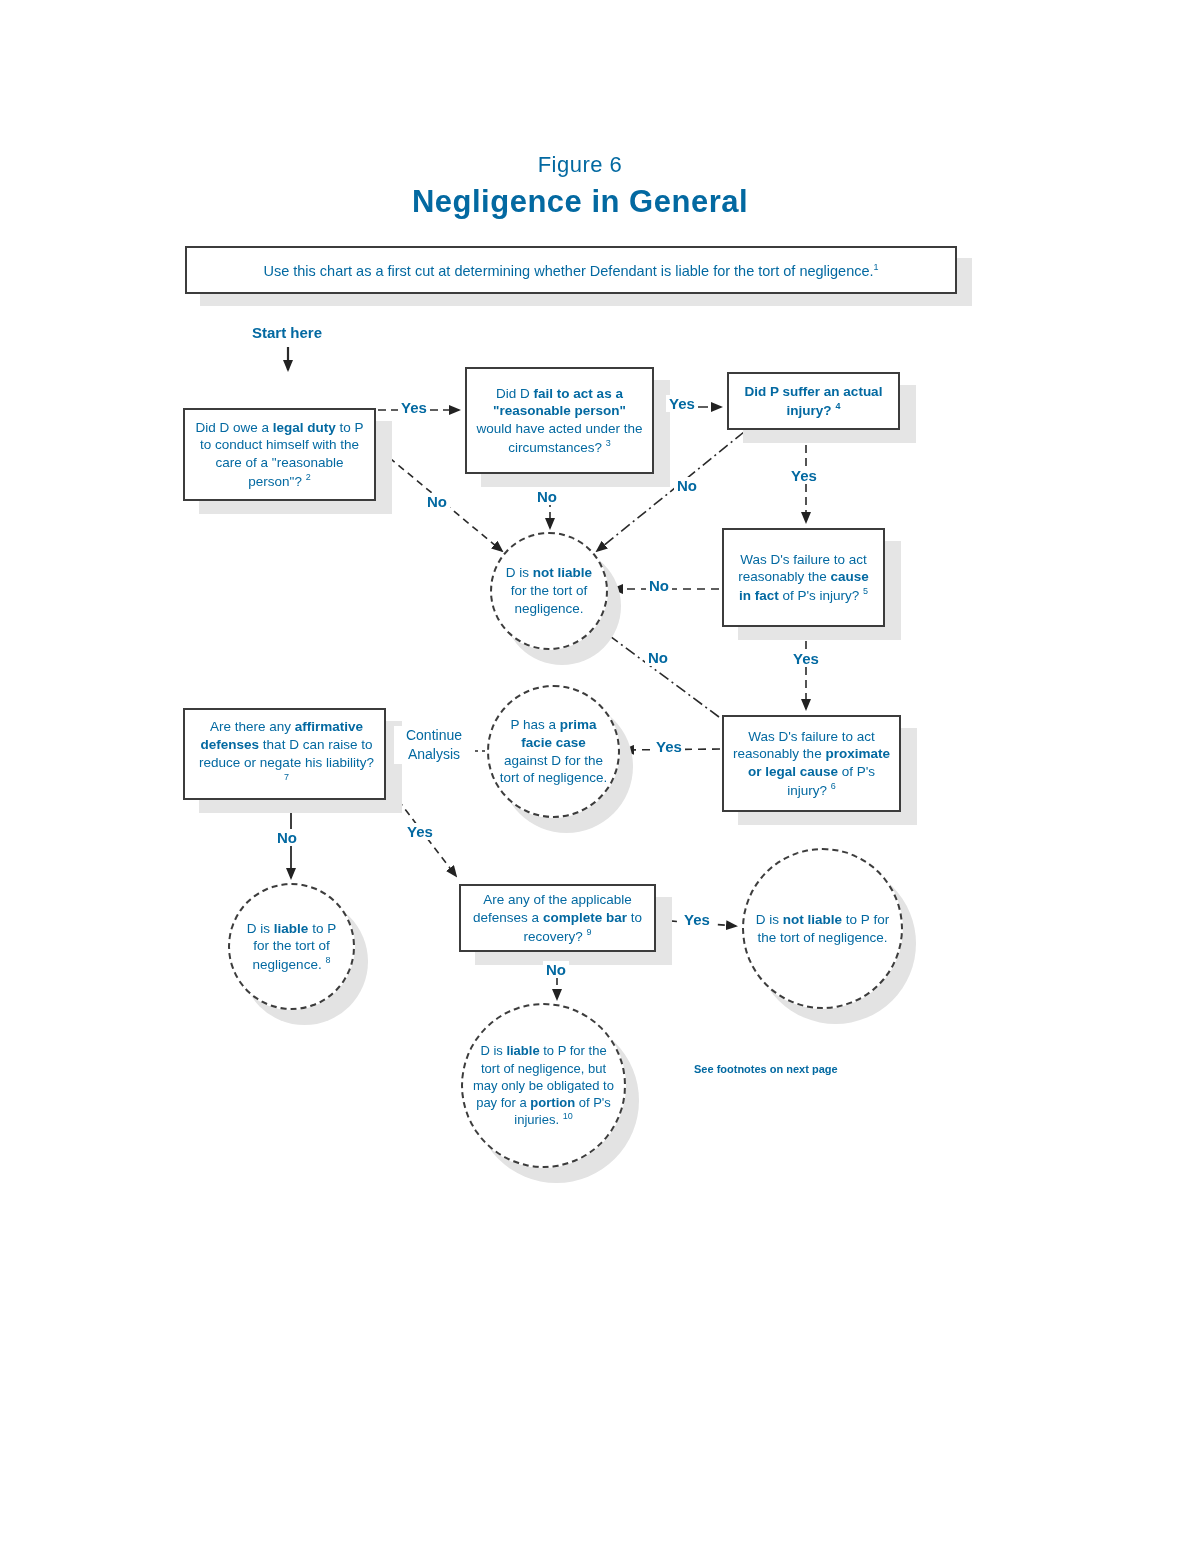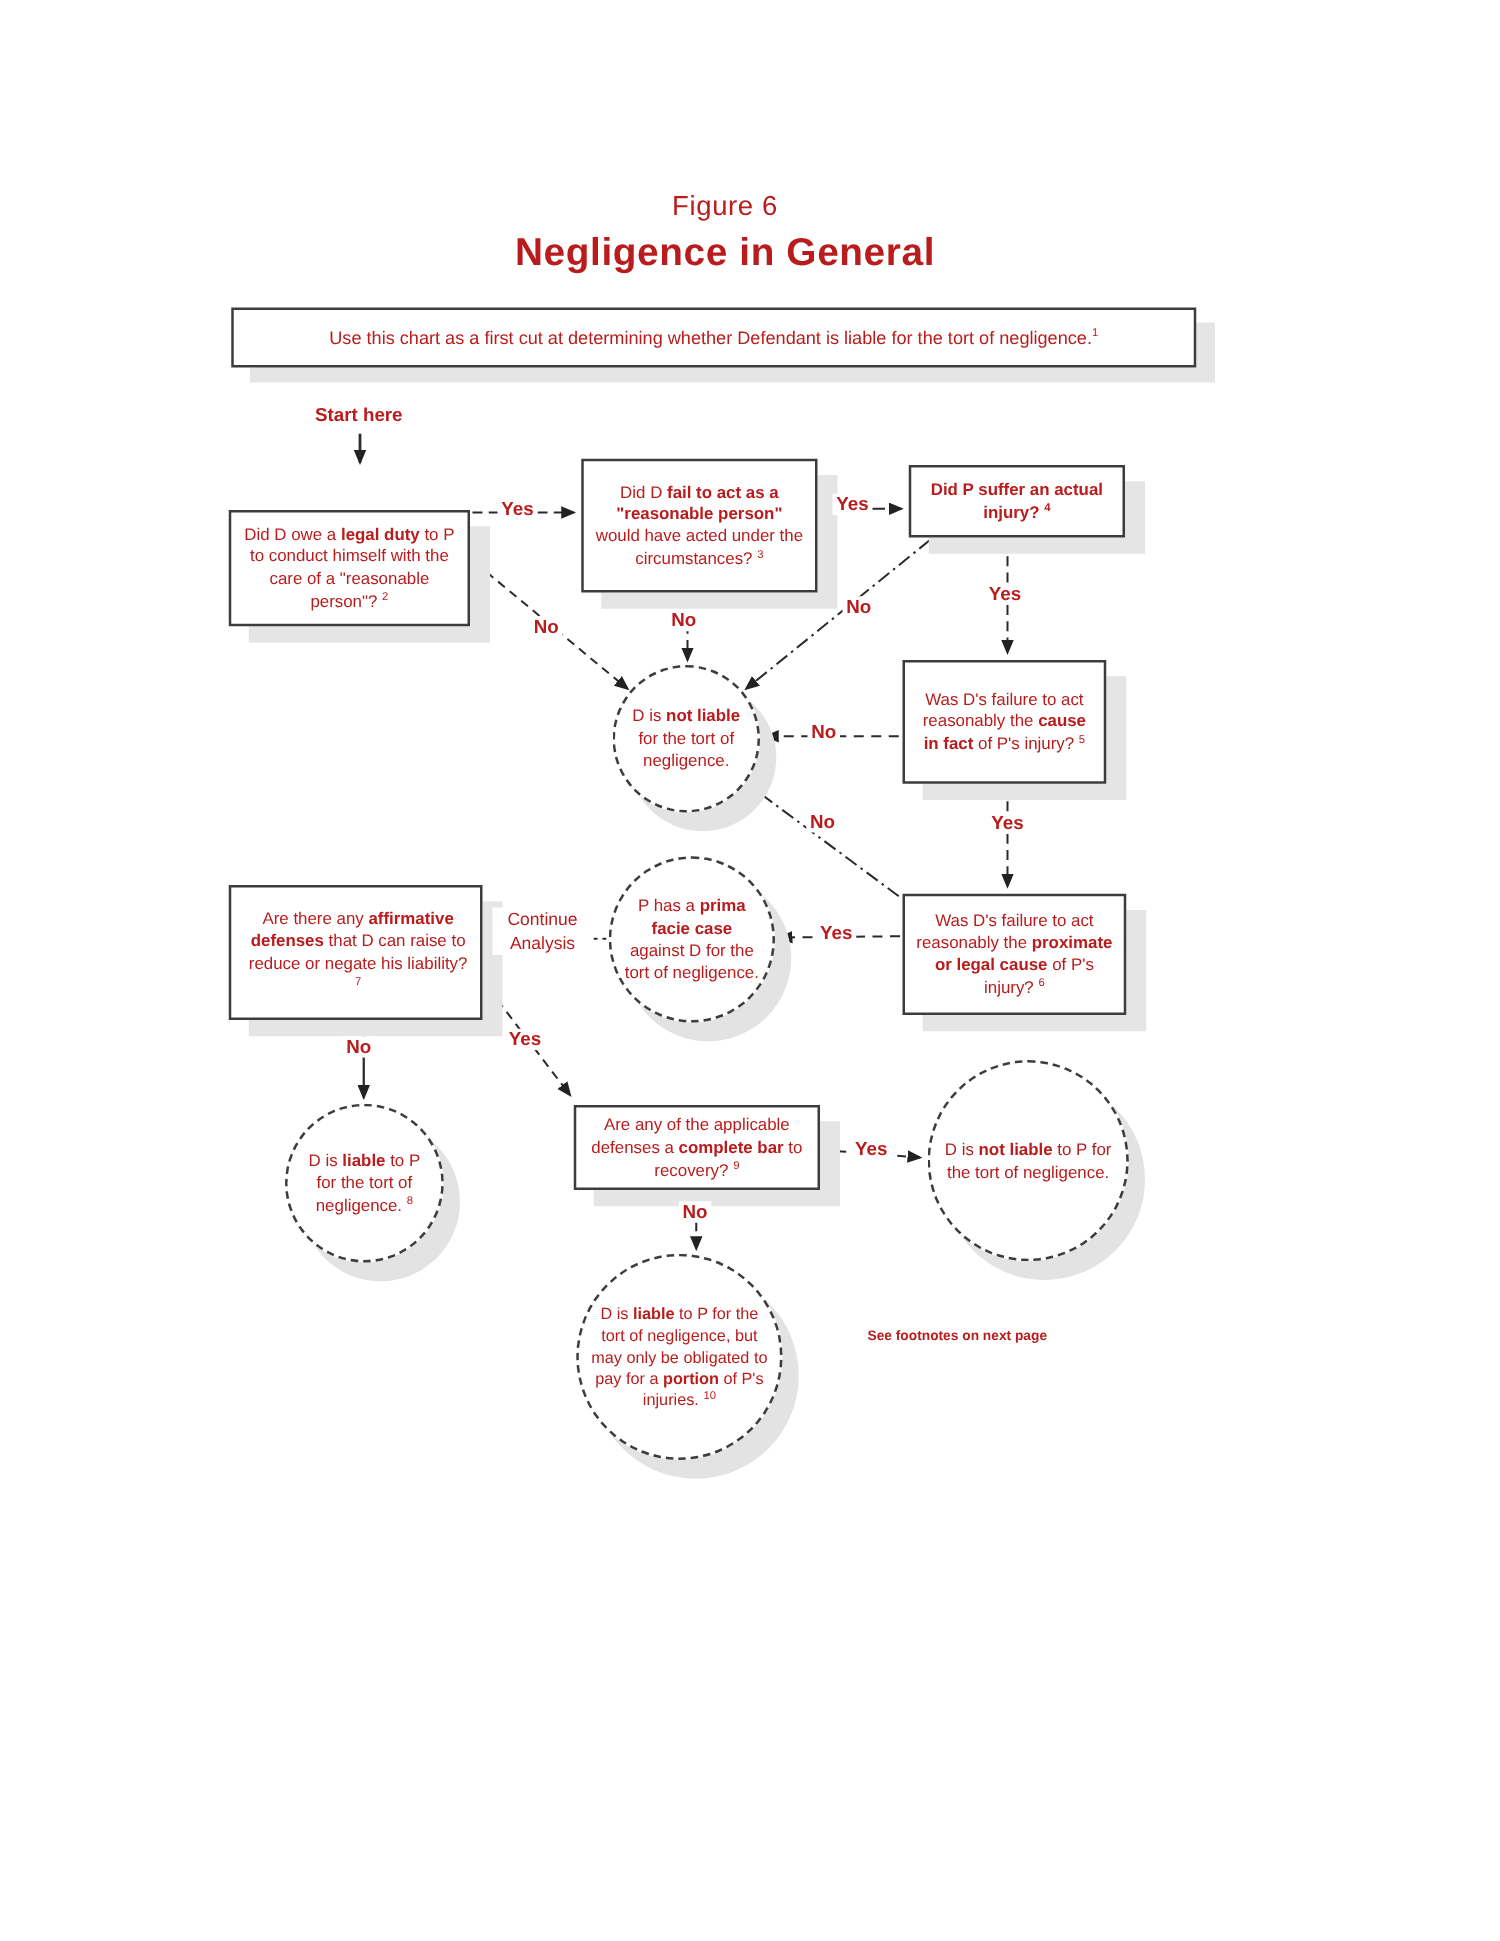--- a/index.html
+++ b/index.html
@@ -1,18 +1,18 @@
 <!DOCTYPE html>
 <html><head>
 <meta charset="utf-8">
 <style>
   html,body{margin:0;padding:0;background:#ffffff;}
   #canvas{
     position:relative;width:1200px;height:1553px;background:#ffffff;
-    font-family:"Liberation Sans", sans-serif;color:#b91c1c;overflow:hidden;
+    font-family:"Liberation Sans", sans-serif;color:#0369a1;overflow:hidden;
   }
   .title-block{position:absolute;left:0;top:152px;width:1160px;text-align:center;}
   .figure-label{font-size:22px;letter-spacing:.5px;}
   .main-heading{font-size:31px;font-weight:bold;margin-top:6px;letter-spacing:.5px;}
   .intro-box{
     position:absolute;left:185px;top:246px;width:752px;height:44px;
     border:2px solid #3c3c3c;background:#fff;
     box-shadow:15px 12px 0 #e5e5e5;
     display:flex;align-items:center;justify-content:center;
     font-size:14.5px;text-align:center;padding:0 8px;
@@ -28,21 +28,21 @@
     position:absolute;border:2px dashed #3c3c3c;border-radius:50%;background:#fff;
     box-shadow:13px 15px 0 #e3e3e3;
     display:flex;align-items:center;justify-content:center;
     text-align:center;font-size:13.5px;line-height:1.32;padding:10px;box-sizing:border-box;
   }
   #node-duty{left:183px;top:377px;width:193px;height:93px;margin-top:31px;}
   #node-breach{left:465px;top:367px;width:189px;height:107px;}
   #node-injury{left:727px;top:372px;width:173px;height:58px;font-weight:bold;justify-content:center;}
   #node-notliable-mid{left:490px;top:532px;width:118px;height:118px;}
   #node-causefact{left:722px;top:528px;width:163px;height:99px;text-align:center;}
-  #node-affirm{left:183px;top:708px;width:203px;height:108px;padding-left:12px;}
+  #node-affirm{left:183px;top:708px;width:203px;height:92px;padding-left:12px;}
   #node-primafacie{left:487px;top:685px;width:133px;height:133px;}
   #node-proximate{left:722px;top:715px;width:179px;height:97px;}
   #node-liable{left:228px;top:883px;width:127px;height:127px;}
   #node-completebar{left:459px;top:884px;width:197px;height:68px;}
   #node-notliable-right{left:742px;top:848px;width:161px;height:161px;text-align:center;}
   #node-portion{left:461px;top:1003px;width:165px;height:165px;font-size:13px;}
   sup{font-size:9px;}
   .edge-label{
     position:absolute;font-size:15px;font-weight:bold;background:#fff;
     padding:0 3px;white-space:nowrap;

